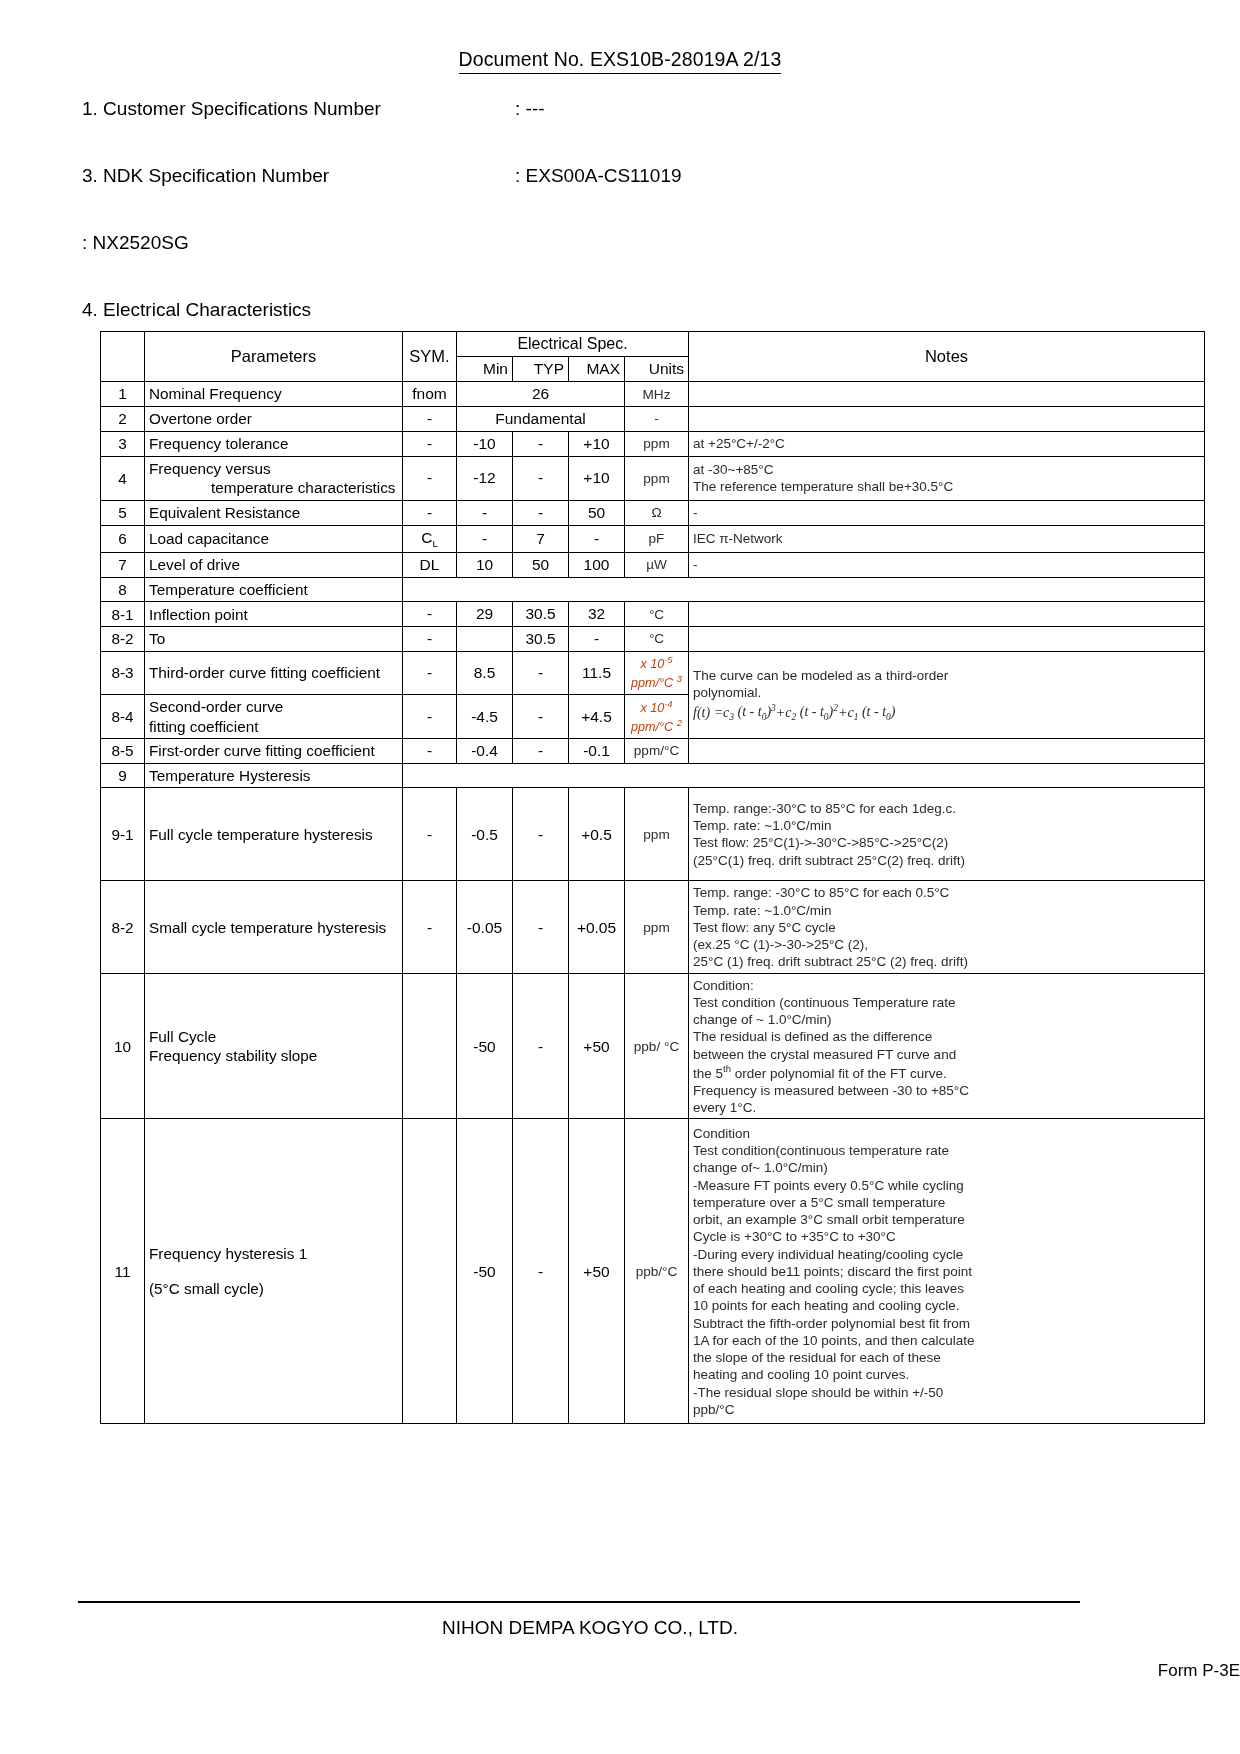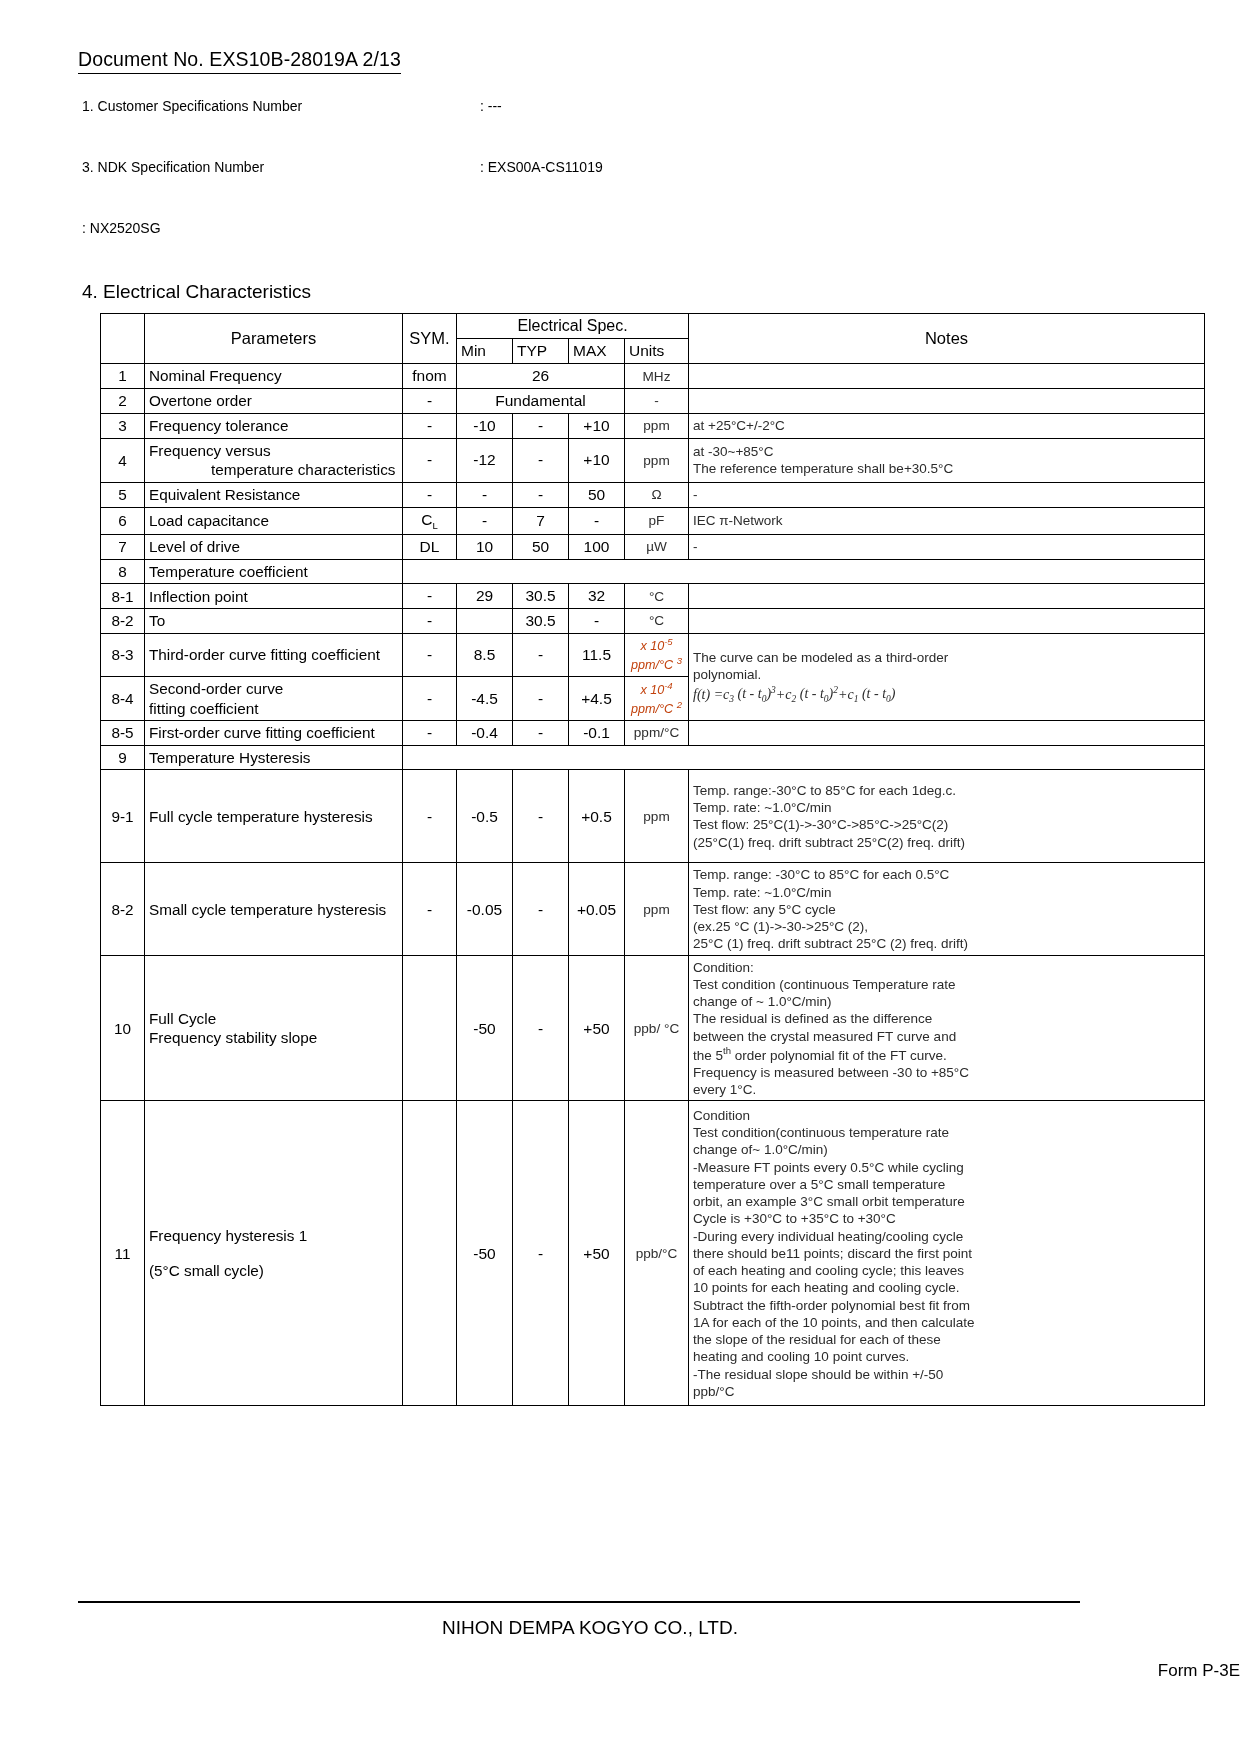--- a/index.html
+++ b/index.html
@@ -19,40 +19,41 @@
     position: absolute;
     left: 0; top: 0;
     width: 1240px;
     height: 1754px;
     box-sizing: border-box;
     padding: 48px 78px 0 78px;
   }
 
   
   .doc-header {
-    text-align: left;
+    text-align: center;
     font-size: 19.5px;
     letter-spacing: 0.1px;
     margin-bottom: 24px;
   }
   .doc-header .underlined {
     display: inline-block;
     border-bottom: 1.6px solid #000;
     padding-bottom: 2px;
   }
 
   
   .spec-lines {
     margin: 0 0 0 4px;
   }
   .spec-line {
     display: flex;
     align-items: center;
-    font-size: 14px;
+    font-size: 19px;
     margin-bottom: 45px;
+    gap: 35px;
   }
   .spec-line .label {
     width: 398px;
     flex: 0 0 398px;
     white-space: nowrap;
   }
   .spec-line .value {
     white-space: nowrap;
   }
 
@@ -81,21 +82,21 @@
   .c-sym    { width: 54px;  text-align: center; }
   .c-min    { width: 56px;  text-align: center; }
   .c-typ    { width: 56px;  text-align: center; }
   .c-max    { width: 56px;  text-align: center; }
   .c-units  { width: 64px;  text-align: center; color:#2f2f2f; font-size:13.6px; }
   .c-notes  { text-align: left; color:#2f2f2f; font-size:13.6px; }
   .hdr-espec  { text-align: center; font-size: 16px; padding: 5px 0; }
   .hdr-params { text-align: center; font-size: 16.5px; }
   .hdr-sym    { text-align: center; font-size: 16.5px; }
   .hdr-notes  { text-align: center; font-size: 16.5px; }
-  .hdr-sub    { text-align: left; font-size: 15.5px; padding: 4px 0; }
+  .hdr-sub    { text-align: right; font-size: 15.5px; padding: 4px 0; }
 
   td.val { text-align: center; font-size: 15.5px; }
   td.param-cell { font-size: 15.3px; }
   td.no-cell { text-align: center; font-size: 15.3px; }
 
   .notes-cell {
     font-size: 13.5px;
     color: #2b2b2b;
     line-height: 1.33;
     padding: 3px 4px;

